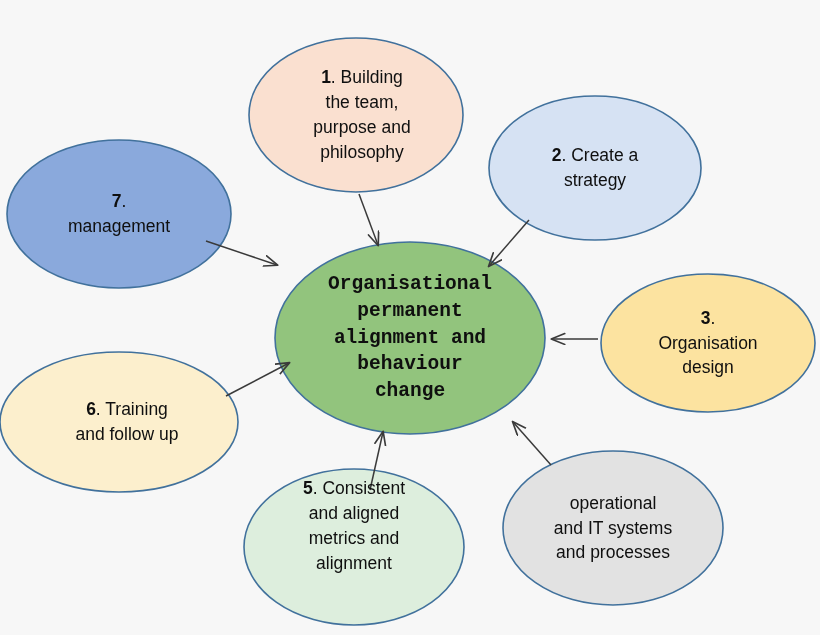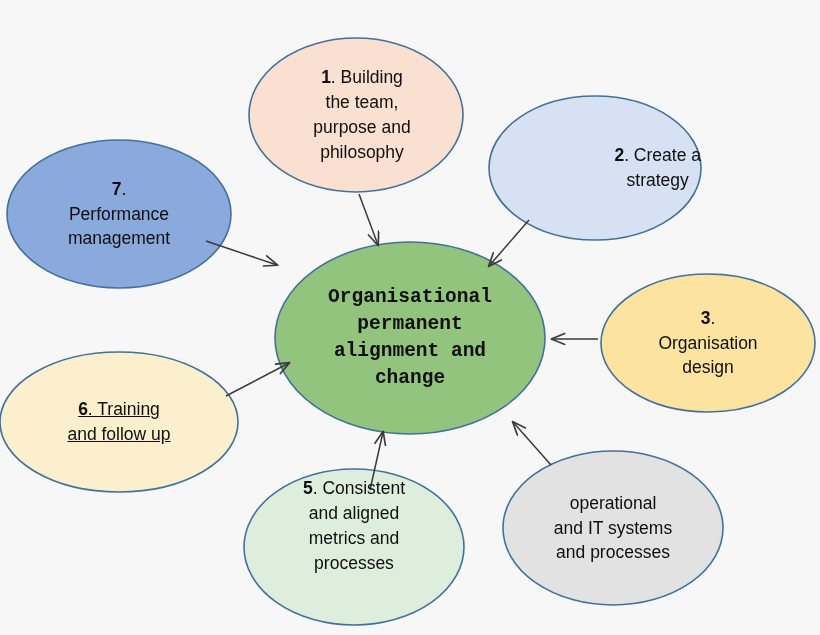--- a/index.html
+++ b/index.html
@@ -73,22 +73,22 @@
         <line x1="598" y1="339" x2="552" y2="339" stroke="#3a3a3a" stroke-width="1.5" marker-end="url(#arrowhead)"></line>
         <line x1="551" y1="465" x2="513" y2="422" stroke="#3a3a3a" stroke-width="1.5" marker-end="url(#arrowhead)"></line>
         <line x1="370" y1="490" x2="383" y2="432" stroke="#3a3a3a" stroke-width="1.5" marker-end="url(#arrowhead)"></line>
         <line x1="226" y1="396" x2="289" y2="363" stroke="#3a3a3a" stroke-width="1.5" marker-end="url(#arrowhead)"></line>
         <line x1="206" y1="241" x2="277" y2="265" stroke="#3a3a3a" stroke-width="1.5" marker-end="url(#arrowhead)"></line>
       </g>
   </svg>
 
   <div id="label-layer">
       <div class="node-label satellite-label" style="left: 255px; top: 38px; width: 214px; height: 154px;"><div><div><span class="num">1</span>. Building</div><div>the team,</div><div>purpose and</div><div>philosophy</div></div></div>
-      <div class="node-label satellite-label" style="left: 489px; top: 96px; width: 212px; height: 144px; justify-content: flex-end;"><div><div><span class="num">2</span>. Create a</div><div>strategy</div></div></div>
+      <div class="node-label satellite-label" style="left: 489px; top: 96px; width: 212px; height: 144px;"><div><div><span class="num">2</span>. Create a</div><div>strategy</div></div></div>
       <div class="node-label satellite-label" style="left: 601px; top: 274px; width: 214px; height: 138px;"><div><div><span class="num">3</span>.</div><div>Organisation</div><div>design</div></div></div>
       <div class="node-label satellite-label" style="left: 503px; top: 451px; width: 220px; height: 154px;"><div><div>operational</div><div>and IT systems</div><div>and processes</div></div></div>
-      <div class="node-label satellite-label" style="left: 244px; top: 448px; width: 220px; height: 156px;"><div><div><span class="num">5</span>. Consistent</div><div>and aligned</div><div>metrics and</div><div>processes</div></div></div>
-      <div class="node-label satellite-label" style="left: 0px; top: 352px; width: 238px; height: 140px; text-decoration: underline;"><div><div><span class="num">6</span>. Training</div><div>and follow up</div></div></div>
-      <div class="node-label satellite-label" style="left: 7px; top: 140px; width: 224px; height: 148px;"><div><div><span class="num">7</span>.</div><div>Performance</div><div>management</div></div></div>
-      <div class="node-label center-label" style="left: 275px; top: 242px; width: 270px; height: 192px;"><div><div>Organisational</div><div>permanent</div><div>alignment and</div><div>change</div></div></div>
+      <div class="node-label satellite-label" style="left: 244px; top: 448px; width: 220px; height: 156px;"><div><div><span class="num">5</span>. Consistent</div><div>and aligned</div><div>metrics and</div><div>alignment</div></div></div>
+      <div class="node-label satellite-label" style="left: 8px; top: 352px; width: 238px; height: 140px;"><div><div><span class="num">6</span>. Training</div><div>and follow up</div></div></div>
+      <div class="node-label satellite-label" style="left: 7px; top: 140px; width: 224px; height: 148px;"><div><div><span class="num">7</span>.</div><div>management</div></div></div>
+      <div class="node-label center-label" style="left: 275px; top: 242px; width: 270px; height: 192px;"><div><div>Organisational</div><div>permanent</div><div>alignment and</div><div>behaviour</div><div>change</div></div></div>
     </div>
 
 </div>
 
 </body></html>

